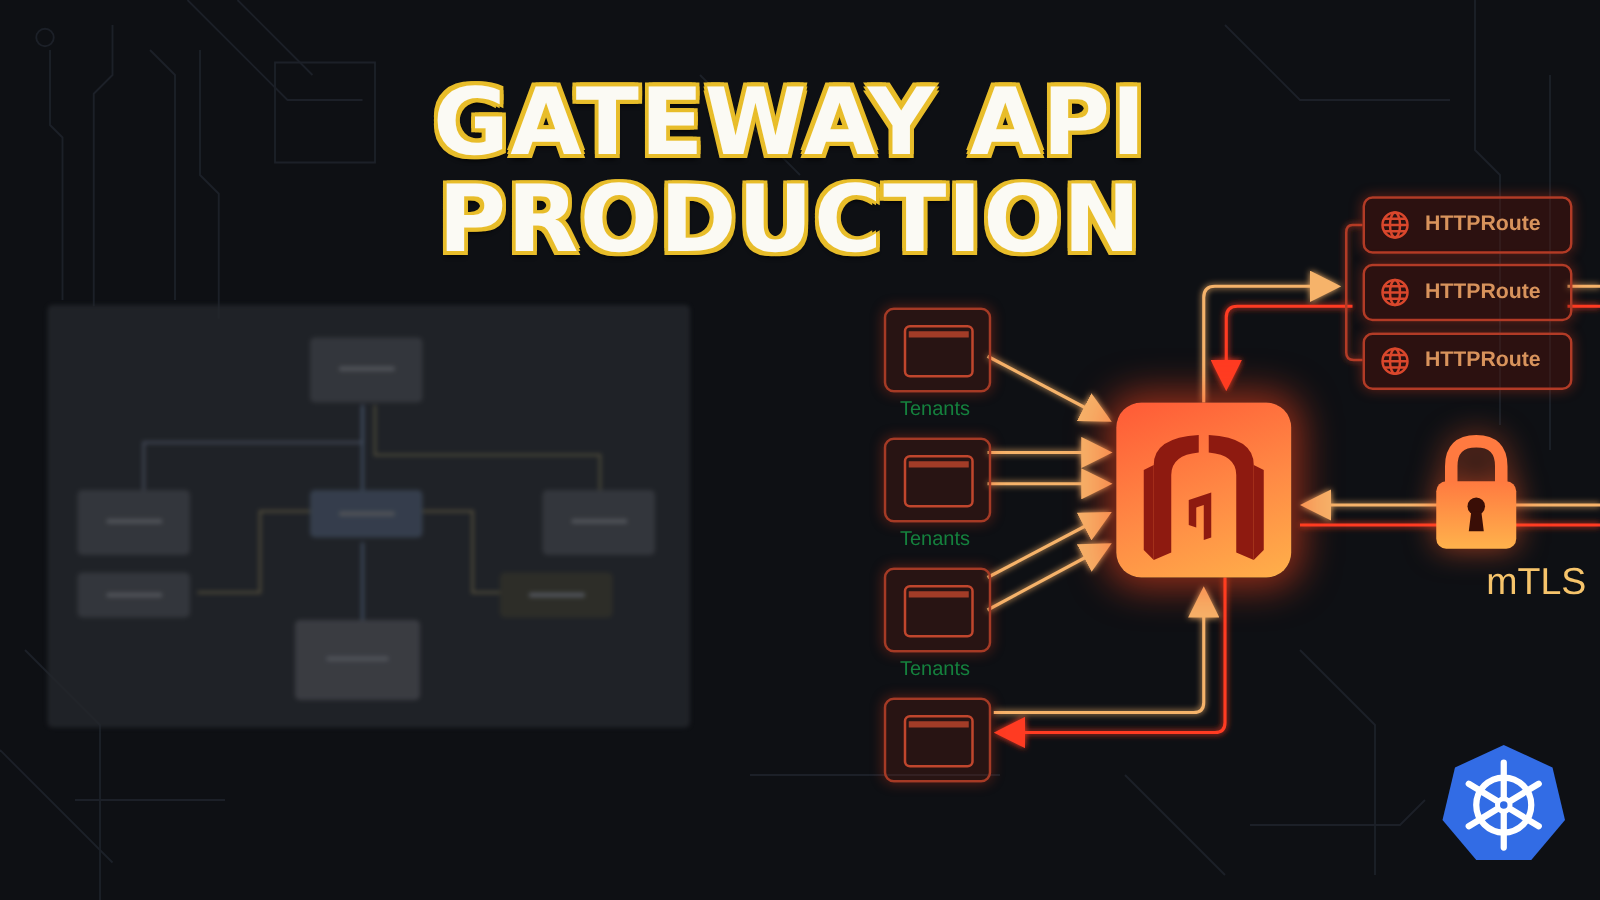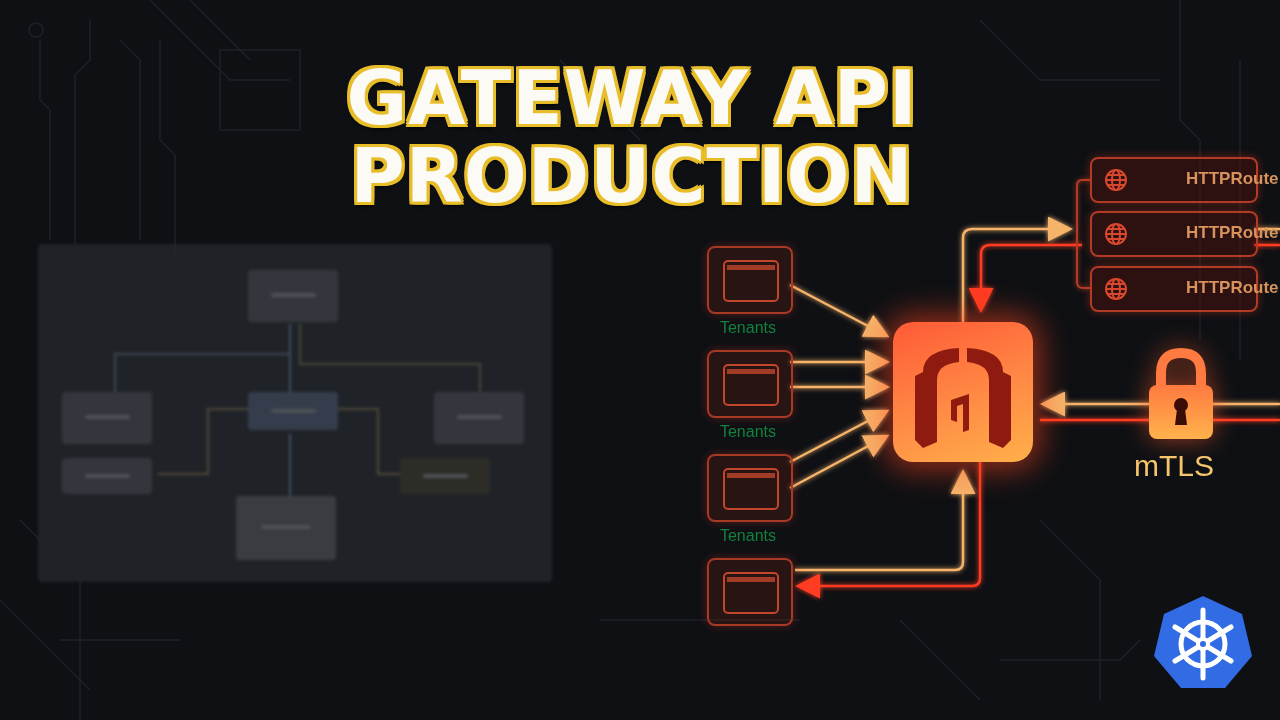--- a/index.html
+++ b/index.html
@@ -13,24 +13,24 @@
   .blurred-panel { position:absolute; left:38px; top:244px; width:514px; height:338px; background:#23262b; border-radius:4px; filter:blur(1.5px); opacity:.85; }
   .bp-node { position:absolute; background:#3a3d43; border-radius:4px; }
   .bp-node::after { content:""; position:absolute; left:25%; right:25%; top:45%; height:4px; background:#5a5d63; border-radius:2px; }
   .diagram { position:absolute; inset:0; }
   .tenant { position:absolute; width:82px; height:64px; border:2px solid #a53a25; border-radius:8px; background:rgba(120,30,15,.25); box-shadow:0 0 10px rgba(230,60,30,.35); }
   .tenant .win { position:absolute; left:14px; top:12px; width:52px; height:38px; border:2px solid #c0462d; border-radius:5px; }
   .tenant .win::before { content:""; position:absolute; left:2px; right:2px; top:3px; height:5px; background:#c0462d; opacity:.8; }
   .tenant-label { position:absolute; width:82px; text-align:center; color:#15803d; font-size:16px; }
   .hub { position:absolute; left:893px; top:322px; width:140px; height:140px; border-radius:20px; background:linear-gradient(160deg,#ff5a36 0%,#ff8a45 55%,#ffb04a 100%); box-shadow:0 0 30px 8px rgba(255,70,30,.55); }
   .route { position:absolute; left:1090px; width:164px; height:42px; border:2px solid #b23b26; border-radius:8px; background:rgba(100,20,10,.35); box-shadow:0 0 10px rgba(230,60,30,.4); }
-  .route .lbl { position:absolute; left:48px; top:10px; color:#d8935c; font-size:17px; font-weight:bold;margin-left:46px; }
+  .route .lbl { position:absolute; left:48px; top:10px; color:#d8935c; font-size:17px; font-weight:bold; }
   .route .globe { position:absolute; left:12px; top:9px; }
   .lock { position:absolute; left:1143px; top:345px; }
-  .mtls { position:absolute; left:1134px; top:449px; color:#f6c46b; font-size:30px; }
+  .mtls { position:absolute; left:1189px; top:449px; color:#f6c46b; font-size:30px; }
   .k8s { position:absolute; left:1150px; top:592px; }
 </style>
 </head>
 <body>
 
 <svg class="bg-circuits" width="1280" height="720" viewBox="0 0 1280 720">
   <g stroke="#1c2028" stroke-width="1.5" fill="none">
     <path d="M40 40 v60 l10 10 v130"></path>
       <circle cx="36" cy="30" r="7"></circle>
     <path d="M90 20 v40 l-15 15 v170"></path>

